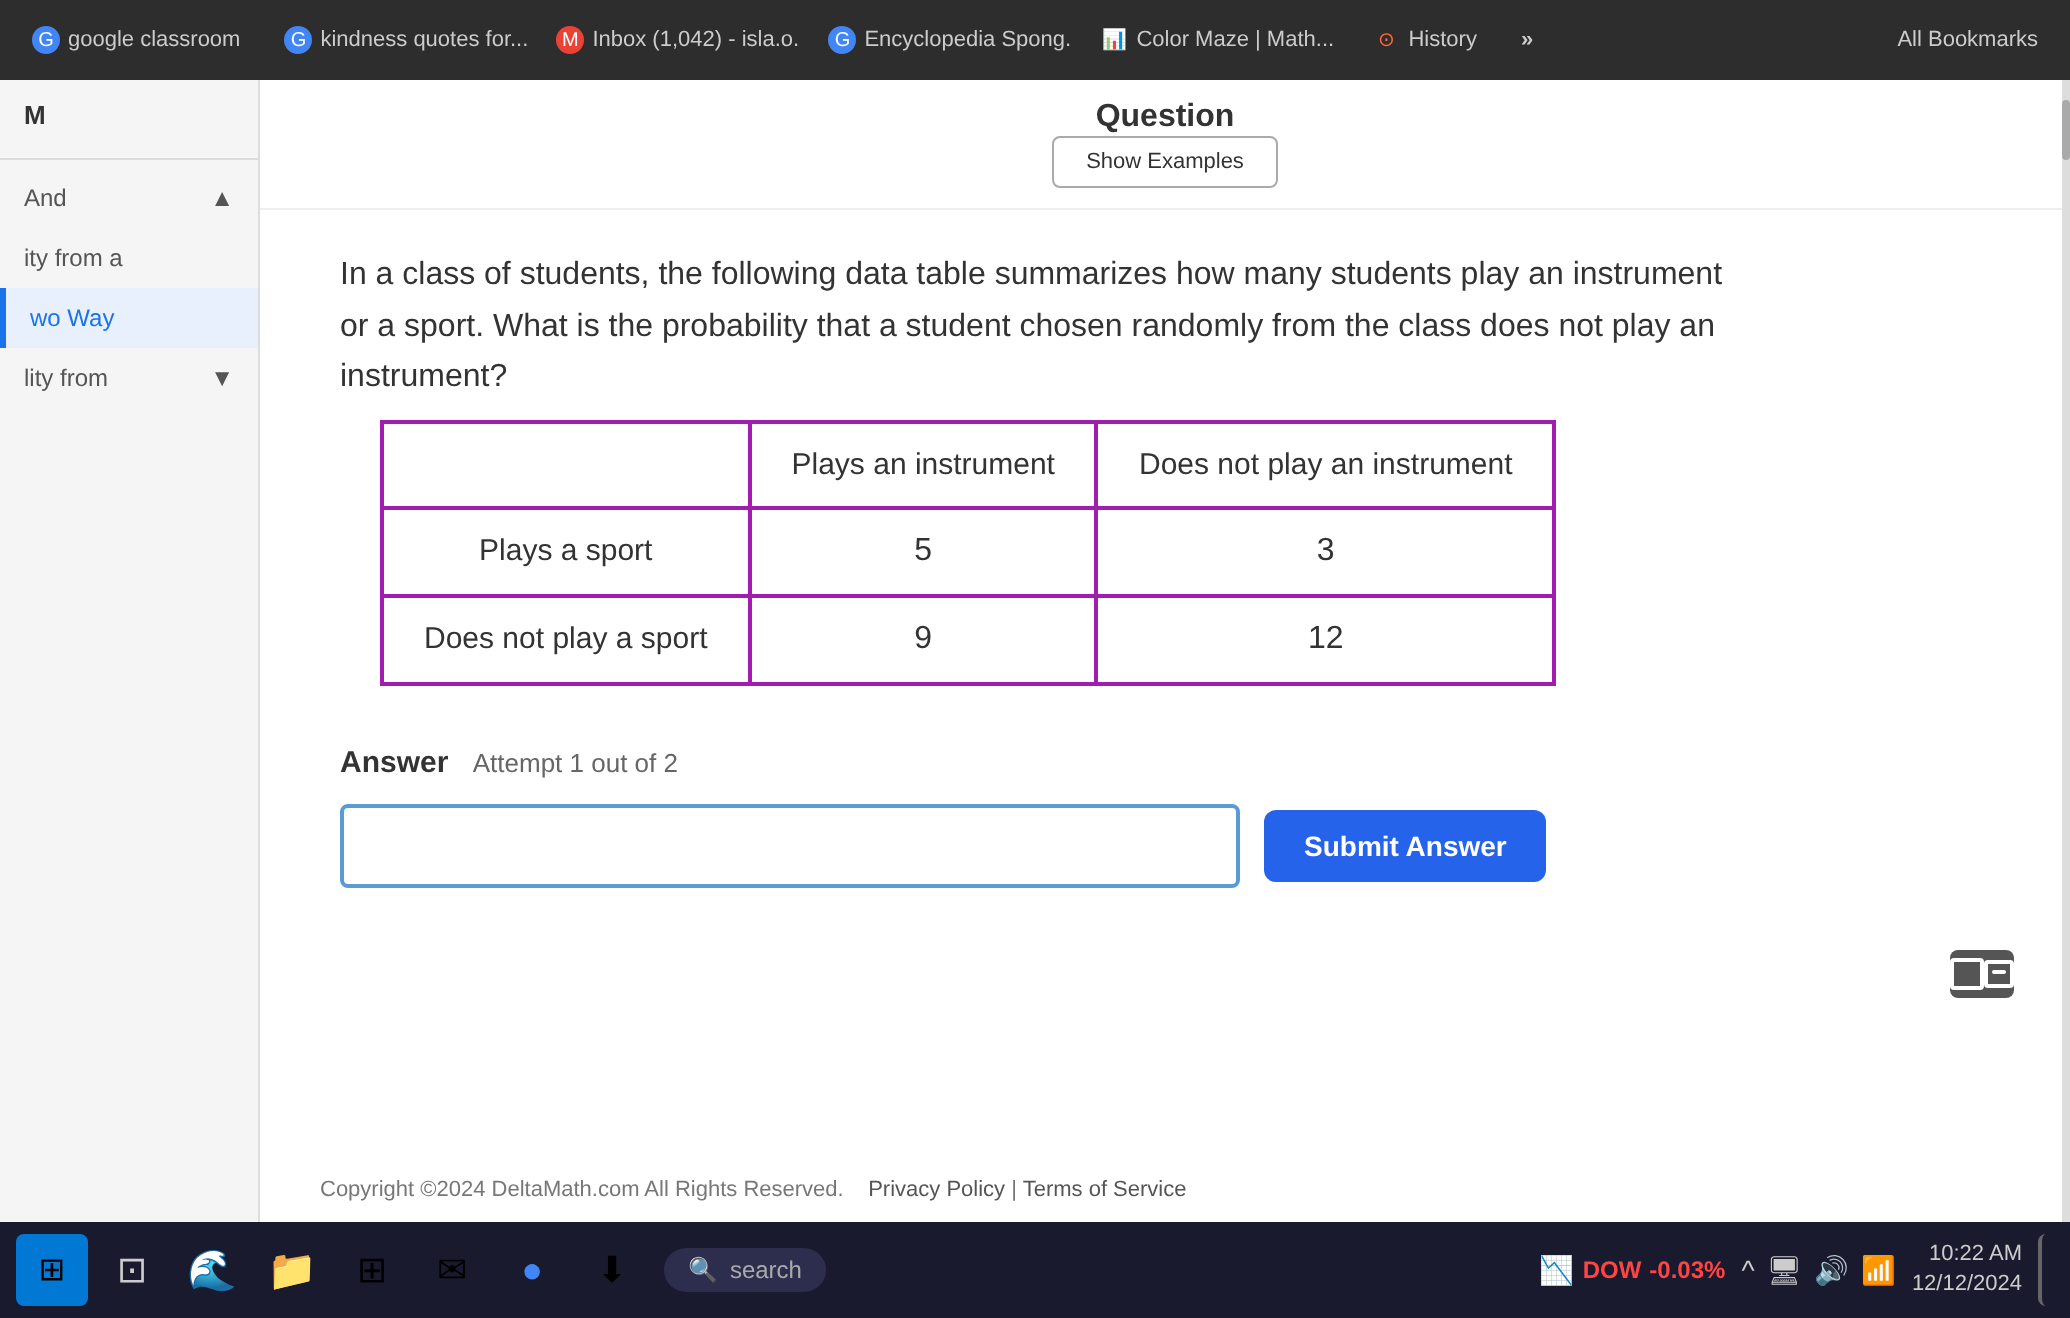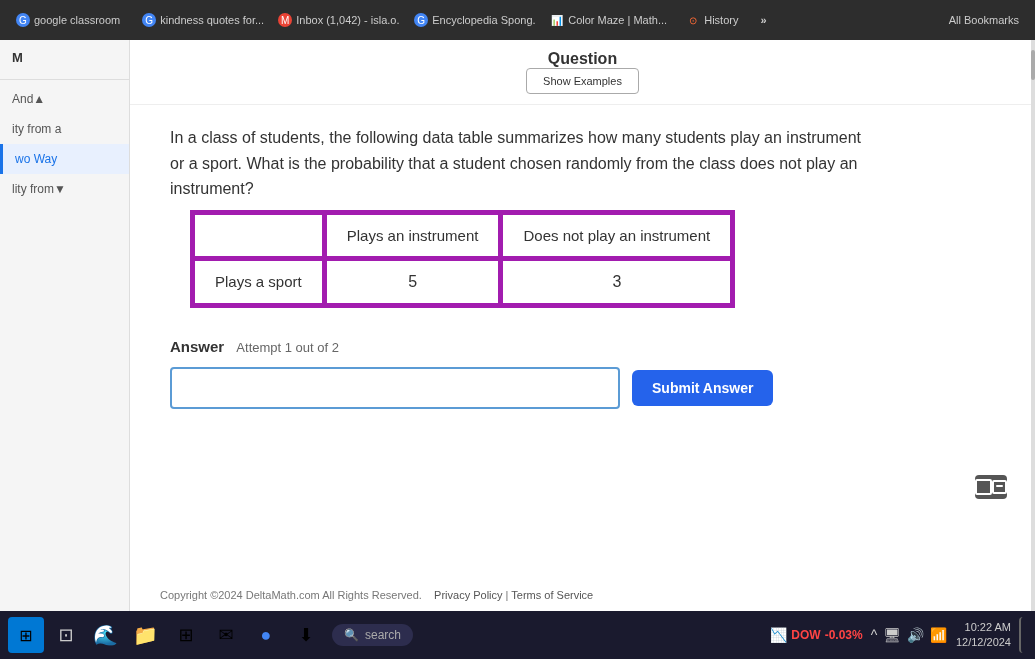--- a/index.html
+++ b/index.html
@@ -83,20 +83,21 @@
       color: #555;
       cursor: pointer;
     }
     .sidebar-item.active {
       background: #e8f0fe;
       color: #1a73e8;
       border-left: 3px solid #1a73e8;
     }
     .sidebar-item-with-arrow {
       display: flex;
+      justify-content: space-between;
       align-items: center;
     }
     .sidebar-bottom {
       margin-top: auto;
       padding: 12px;
     }
     .logout-btn {
       font-size: 12px;
       color: #555;
       text-decoration: none;
@@ -146,21 +147,21 @@
       max-width: 700px;
     }
 
     
     .data-table {
       border-collapse: collapse;
       margin-bottom: 30px;
       margin-left: 20px;
     }
     .data-table td, .data-table th {
-      border: 5px solid #a21caf;
+      border: 2px solid #a21caf;
       padding: 12px 20px;
       text-align: center;
       font-size: 15px;
       color: #333;
     }
     .data-table .row-header {
       text-align: center;
       font-weight: normal;
     }
     .data-table .col-header {
@@ -406,20 +407,25 @@
             <td class="col-header">Plays an instrument</td>
             <td class="col-header">Does not play an instrument</td>
           </tr>
         </thead>
         <tbody>
           <tr>
             <td class="row-header">Plays a sport</td>
             <td class="number-cell">5</td>
             <td class="number-cell">3</td>
           </tr>
+          <tr>
+            <td class="row-header">Does not play a sport</td>
+            <td class="number-cell">9</td>
+            <td class="number-cell">12</td>
+          </tr>
         </tbody>
       </table>
 
       <div class="answer-section">
         <div class="answer-label">
           <span>Answer</span>
           <span class="attempt-label">Attempt 1 out of 2</span>
         </div>
         <div class="answer-row">
           <input class="answer-input" type="text" placeholder="" style="">

